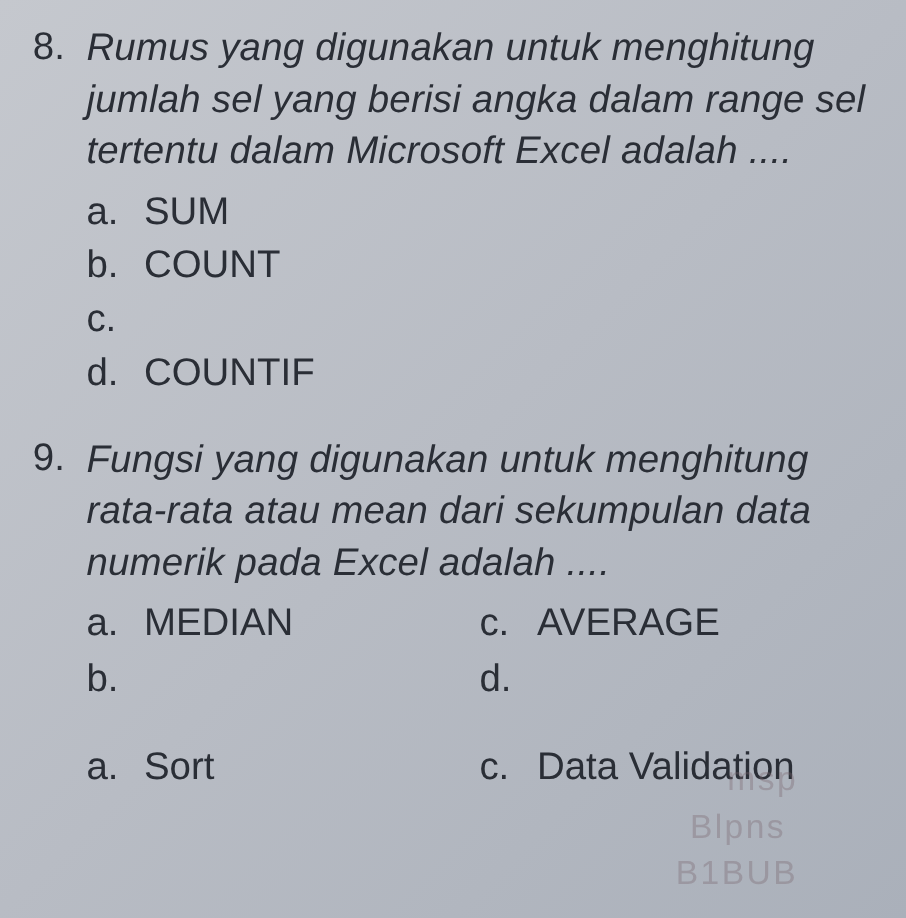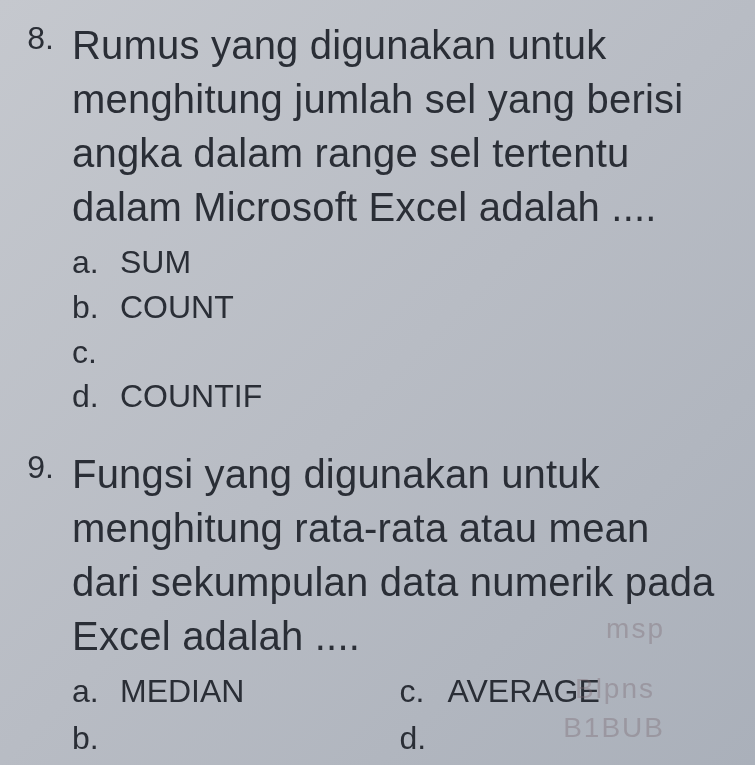--- a/index.html
+++ b/index.html
@@ -26,24 +26,25 @@
       gap: 18px;
     }
     .question-num {
       font-size: 32px;
       font-weight: 400;
       min-width: 36px;
       text-align: right;
       line-height: 1.3;
     }
     .question-text {
-      font-size: 40px;
+      font-size: 32px;
       line-height: 1.35;
       letter-spacing: 0.2px;
       flex: 1;
+      font-style: italic;
     }
     .options {
       margin-top: 6px;
       margin-left: 54px;
     }
     .option {
       display: flex;
       align-items: flex-start;
       gap: 20px;
       font-size: 32px;
@@ -67,21 +68,20 @@
       bottom: 18px;
       right: 90px;
       text-align: right;
       color: rgba(120, 100, 110, 0.35);
       font-size: 28px;
       line-height: 1.4;
       letter-spacing: 2px;
     }
     .faded div:nth-child(2) {
       margin-right: 10px;
-      margin-top: 20px;
     }
   </style>
 </head>
 <body>
 
 <div class="question">
   <div class="question-header">
     <div class="question-num">8.</div>
     <div class="question-text">Rumus yang digunakan untuk menghitung jumlah sel yang berisi angka dalam range sel tertentu dalam Microsoft Excel adalah ....</div>
   </div>

